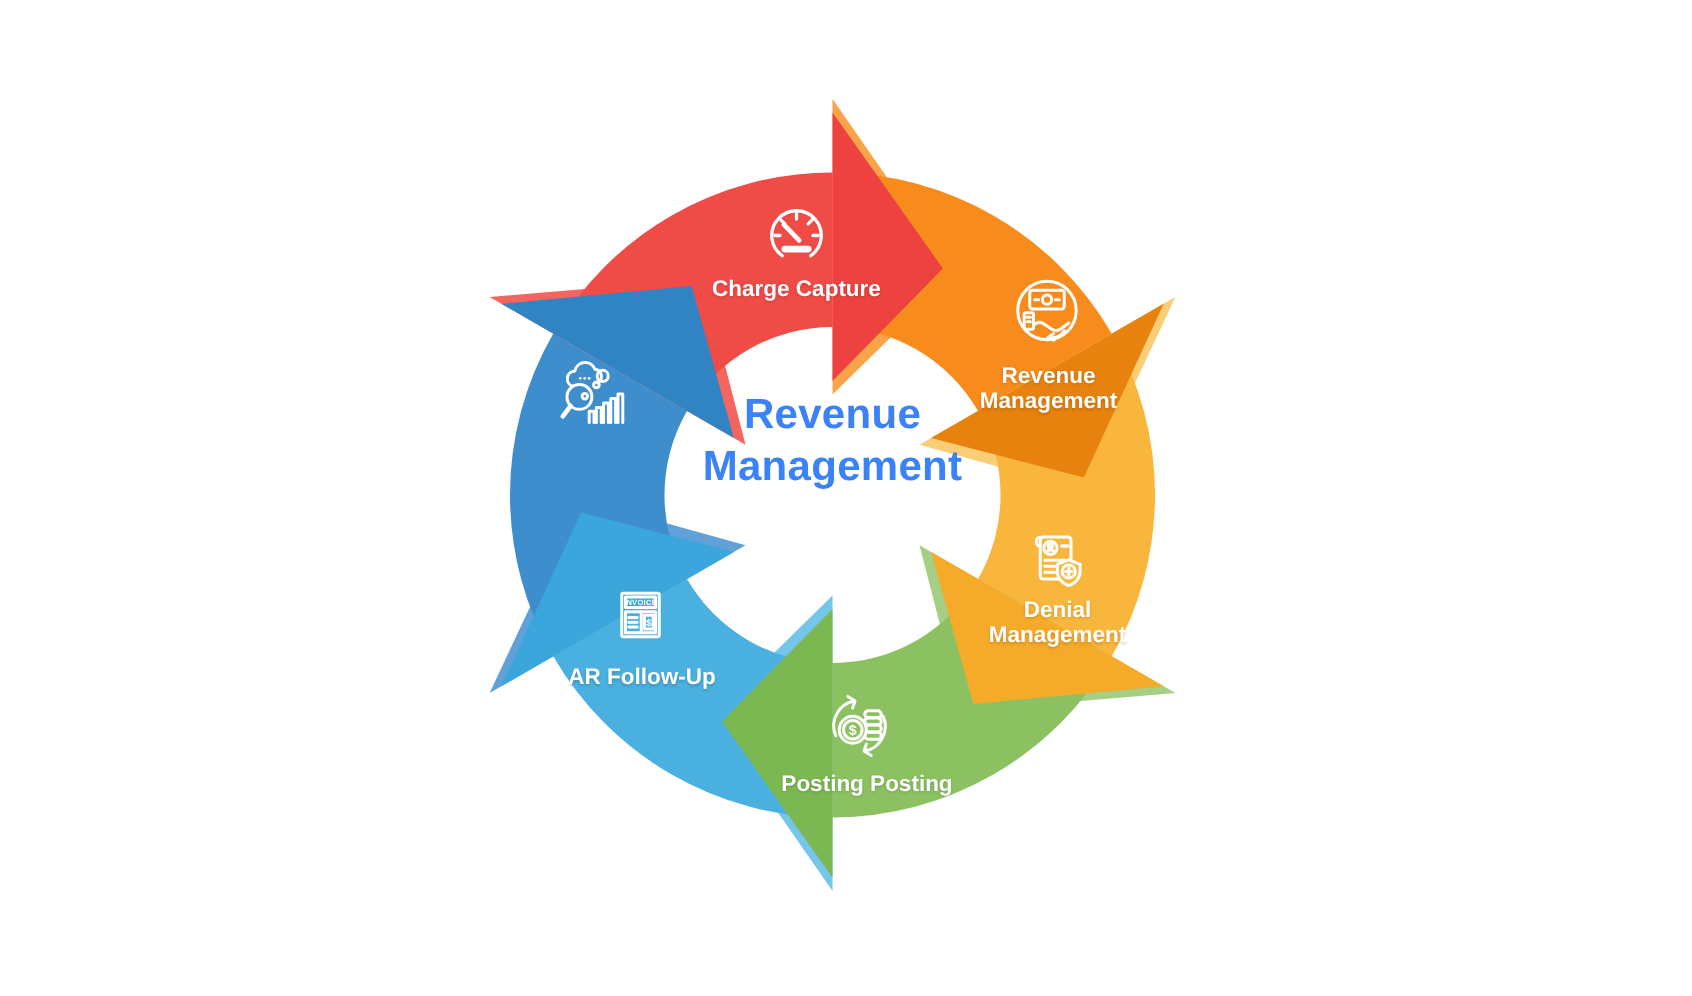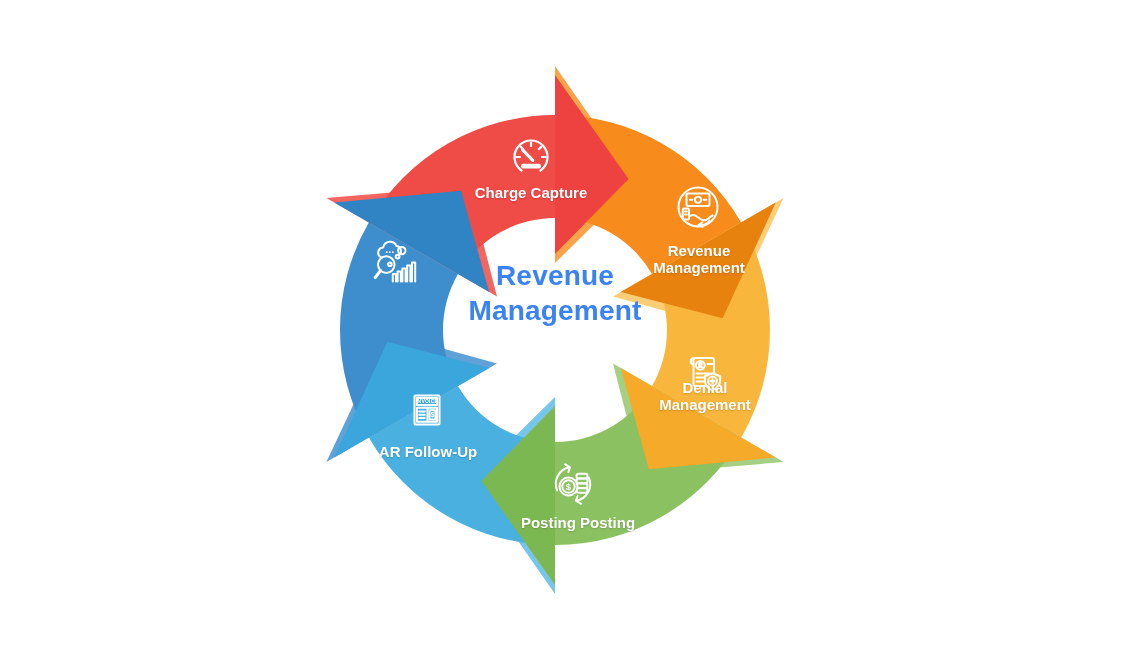--- a/index.html
+++ b/index.html
@@ -116,21 +116,21 @@
     <path class="ln2" d="M25.8 44.6 v-7.5 h3.2 v7.5 M30.6 44.6 v-10 h3.2 v10 M35.4 44.6 v-13 h3.2 v13 M40.2 44.6 v-16 h3.2 v16 M45 44.6 v-19 h3.2 v19"></path>
   </svg>
 
   <div class="seg-label" style="left:531px;top:184px">
     <div>Charge Capture</div>
   </div>
   <div class="seg-label" style="left:699px;top:242px">
     <div>Revenue</div>
     <div>Management</div>
   </div>
-  <div class="seg-label" style="left:705px;top:379px">
+  <div class="seg-label" style="left:705px;top:398px">
     <div>Denial</div>
     <div>Management</div>
   </div>
   <div class="seg-label" style="left:578px;top:514px">
     <div>Posting Posting</div>
   </div>
   <div class="seg-label" style="left:428px;top:443px">
     <div>AR Follow-Up</div>
   </div>
 

